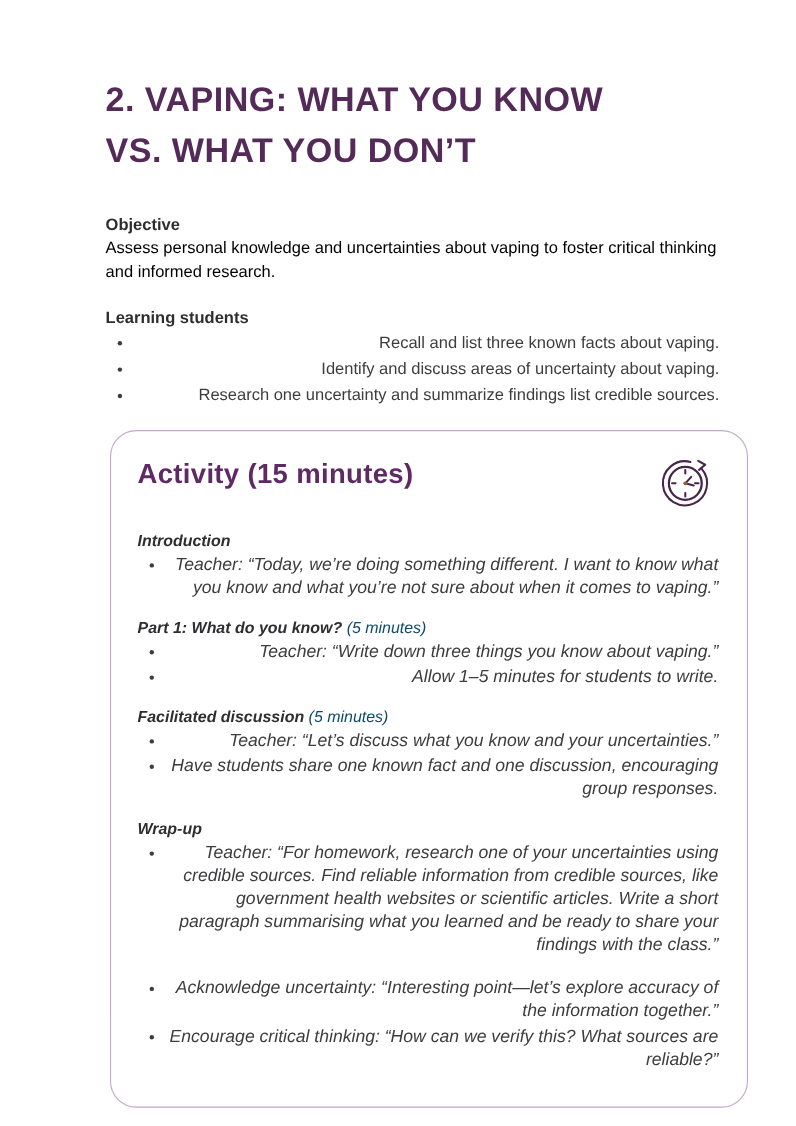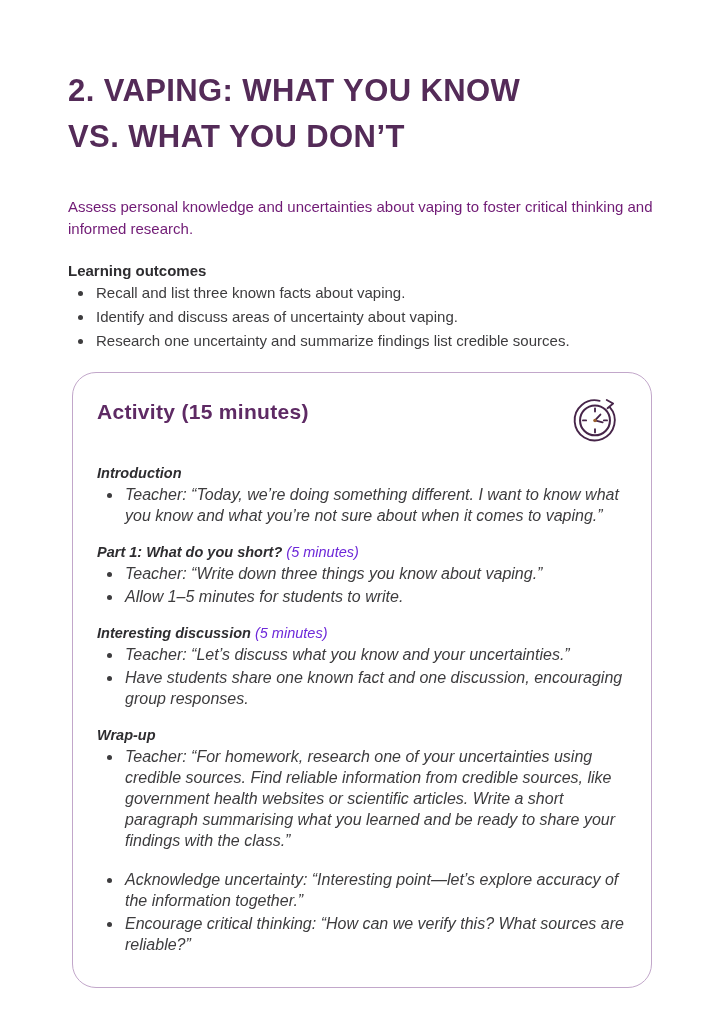--- a/index.html
+++ b/index.html
@@ -5,20 +5,21 @@
   html,body{margin:0;padding:0;background:#ffffff;}
   .page{
     position:relative;
     width:724px;
     height:1024px;
     background:#ffffff;
     font-family:"Liberation Sans", sans-serif;
     color:#3d3c3e;
     overflow:hidden;
     box-sizing:border-box;
+    padding-left:28px;
   }
   
   .main-title{
     margin:68px 50px 0 68px;
     font-size:31px;
     line-height:46px;
     font-weight:800;
     letter-spacing:0.4px;
     color:#542b58;
     text-transform:none;
@@ -28,82 +29,84 @@
   .sec-heading{
     font-size:15px;
     font-weight:700;
     color:#2e2d30;
     margin:0 0 2px 0;
   }
   .body-text{
     font-size:15px;
     line-height:22px;
     margin:0;
-    color:#701a75;
+    color:#000000;
   }
   .objective{margin:36px 70px 0 68px;}
   .outcomes{margin:22px 70px 0 68px;}
   ul.bullets{
     margin:3px 0 0 0;
     padding:0 0 0 26px;
     list-style:disc;
   }
   ul.bullets li{
     font-size:15px;
     line-height:22px;
     margin:2px 0;
     padding-left:2px;
+    text-align:right;
   }
   
   .activity-box{
     box-sizing:border-box;
     margin:20px 0 0 72px;
     width:580px;
     border:1.5px solid #c2a7ca;
     border-radius:24px;
     padding:20px 26px 30px 24px;
     background:#ffffff;
   }
   .activity-header{
     display:flex;
     justify-content:space-between;
     align-items:flex-start;
     margin:0 0 6px 0;
   }
   .activity-title{
     margin:4px 0 0 0;
-    font-size:21px;
+    font-size:25px;
     line-height:30px;
     font-weight:800;
     letter-spacing:0.3px;
     color:#5e2a64;
   }
   .timer-icon{flex:0 0 auto;margin:-2px 2px 0 0;}
   .activity-section{margin-top:18px;font-style:italic;}
   .activity-section:first-of-type{margin-top:2px;}
   .activity-section .sec-heading{font-size:14.5px;}
-  .activity-section .sec-heading .suffix{font-weight:400;color:#6d28d9;}
+  .activity-section .sec-heading .suffix{font-weight:400;color:#0c4a6e;}
   .activity-section ul.bullets li{font-size:16px;line-height:21px;}
 </style>
 </head>
 <body>
 
 <div class="page">
 
   <h1 class="main-title">
     <span>2. VAPING: WHAT YOU KNOW</span>
     <span>VS. WHAT YOU DON’T</span>
   </h1>
 
   <section class="objective">
+    <h2 class="sec-heading">Objective</h2>
     <p class="body-text">Assess personal knowledge and uncertainties about vaping to foster critical thinking and informed research.</p>
   </section>
 
   <section class="outcomes">
-    <h2 class="sec-heading">Learning outcomes</h2>
+    <h2 class="sec-heading">Learning students</h2>
     <ul class="bullets">
       <li>Recall and list three known facts about vaping.</li>
       <li>Identify and discuss areas of uncertainty about vaping.</li>
       <li>Research one uncertainty and summarize findings list credible sources.</li>
     </ul>
   </section>
 
   <div class="activity-box">
 
     <div class="activity-header">
@@ -127,32 +130,32 @@
     </div>
 
     <div class="activity-section">
       <p class="sec-heading"><span class="b">Introduction</span><span class="suffix"></span></p>
       <ul class="bullets">
         <li>Teacher: “Today, we’re doing something different. I want to know what you know and what you’re not sure about when it comes to vaping.”</li>
       </ul>
     </div>
 
     <div class="activity-section">
-      <p class="sec-heading"><span class="b">Part 1: What do you short?</span><span class="suffix"> (5 minutes)</span></p>
+      <p class="sec-heading"><span class="b">Part 1: What do you know?</span><span class="suffix"> (5 minutes)</span></p>
       <ul class="bullets">
         <li>Teacher: “Write down three things you know about vaping.”</li>
         <li>Allow 1–5 minutes for students to write.</li>
       </ul>
     </div>
 
     <div class="activity-section">
     </div>
 
     <div class="activity-section">
-      <p class="sec-heading"><span class="b">Interesting discussion</span><span class="suffix"> (5 minutes)</span></p>
+      <p class="sec-heading"><span class="b">Facilitated discussion</span><span class="suffix"> (5 minutes)</span></p>
       <ul class="bullets">
         <li>Teacher: “Let’s discuss what you know and your uncertainties.”</li>
         <li>Have students share one known fact and one discussion, encouraging group responses.</li>
       </ul>
     </div>
 
     <div class="activity-section">
       <p class="sec-heading"><span class="b">Wrap-up</span><span class="suffix"></span></p>
       <ul class="bullets">
         <li>Teacher: “For homework, research one of your uncertainties using credible sources. Find reliable information from credible sources, like government health websites or scientific articles. Write a short paragraph summarising what you learned and be ready to share your findings with the class.”</li>

